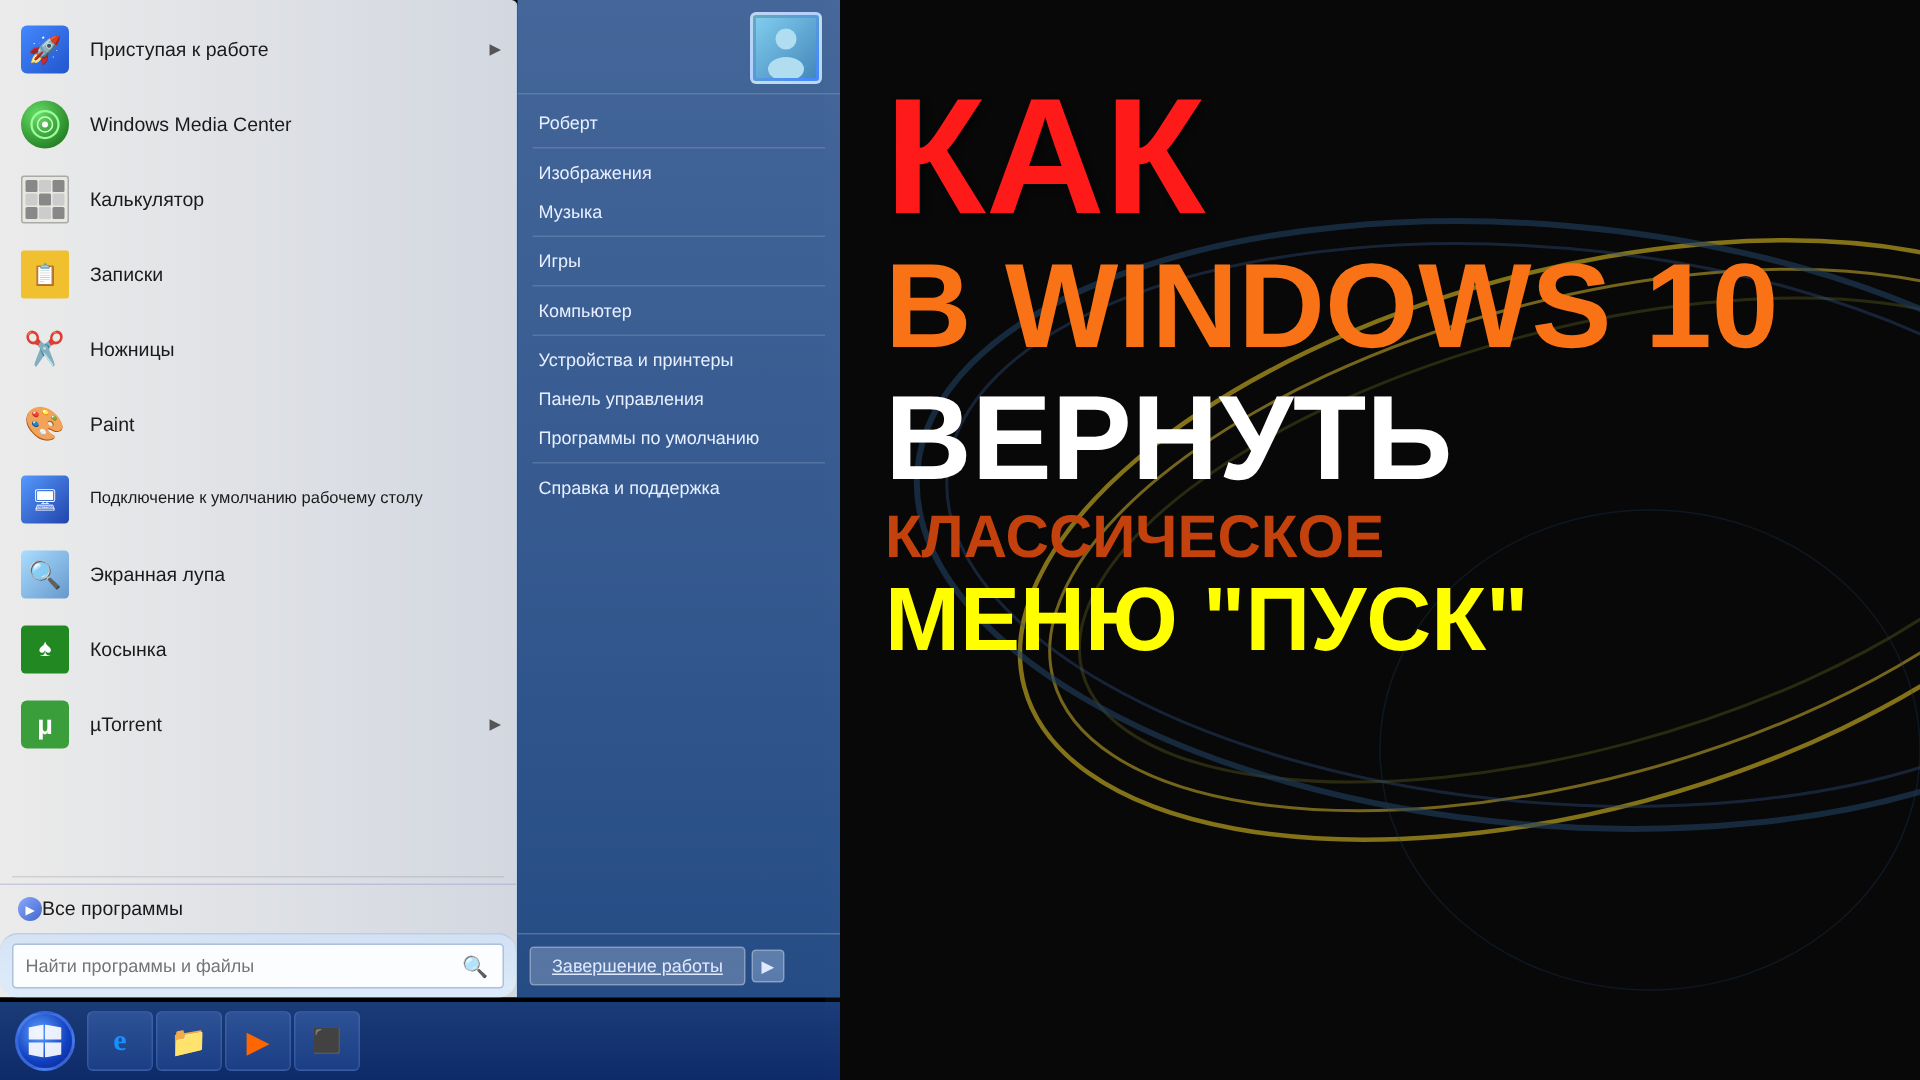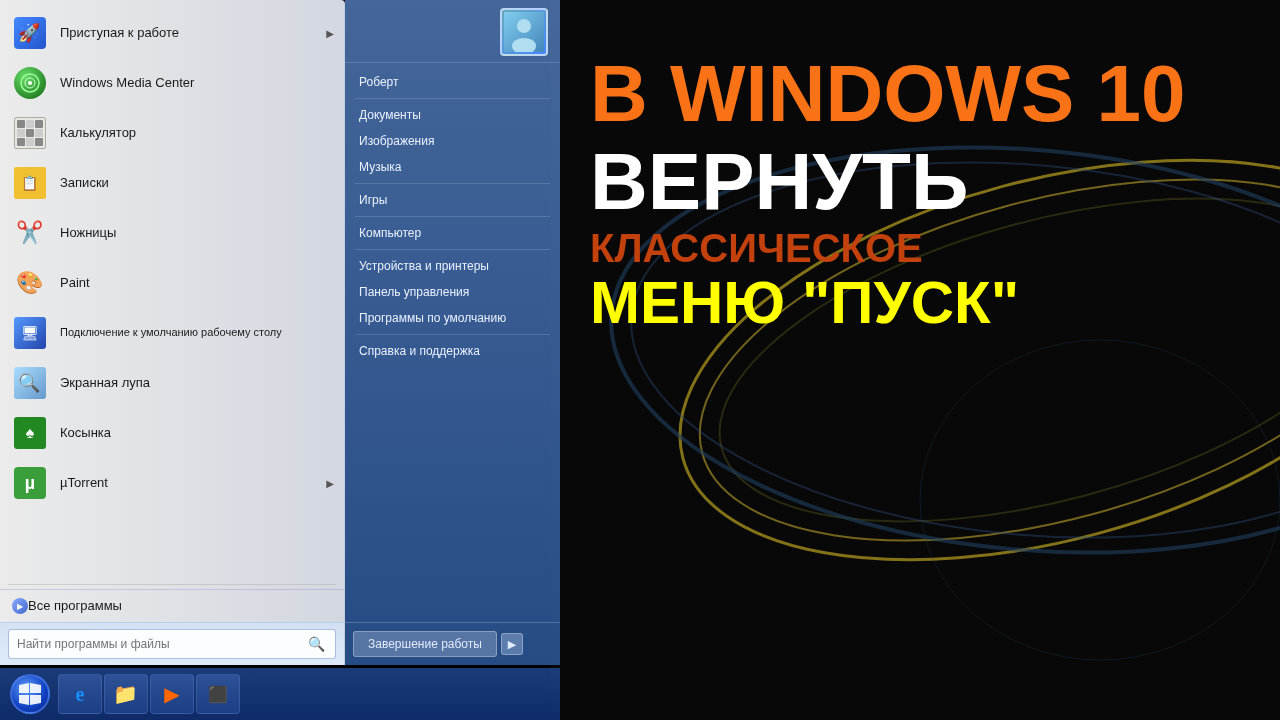--- a/index.html
+++ b/index.html
@@ -147,20 +147,21 @@
       padding: 8px 12px;
       border-top: 1px solid rgba(150,150,200,0.4);
       cursor: pointer;
     }
 
     
     .search-box-area {
       padding: 6px 8px;
       background: linear-gradient(to bottom, rgba(210,225,245,0.9), rgba(220,235,250,0.95));
       border-top: 1px solid rgba(150,180,220,0.5);
+      border-radius: 12px;
     }
 
     .search-box {
       width: 100%;
       display: flex;
       align-items: center;
       background: rgba(255,255,255,0.9);
       border: 1px solid rgba(120,150,200,0.6);
       border-radius: 3px;
       padding: 4px 8px;
@@ -249,20 +250,21 @@
       background: linear-gradient(to bottom, rgba(200,210,230,0.3), rgba(160,180,210,0.4));
       border: 1px solid rgba(255,255,255,0.3);
       border-radius: 3px;
       padding: 5px 14px;
       color: #e0eaff;
       font-size: 12px;
       cursor: pointer;
       display: flex;
       align-items: center;
       gap: 6px;
+      text-decoration: underline;
     }
 
     .shutdown-arrow {
       width: 22px;
       height: 22px;
       background: linear-gradient(to bottom, rgba(180,200,230,0.4), rgba(140,170,210,0.5));
       border: 1px solid rgba(255,255,255,0.3);
       border-radius: 3px;
       display: flex;
       align-items: center;
@@ -429,20 +431,21 @@
 
     <ellipse cx="500" cy="360" rx="380" ry="180" fill="none" stroke="#b8a020" stroke-width="3" opacity="0.7" transform="rotate(-15 500 360)"></ellipse>
     <ellipse cx="500" cy="360" rx="360" ry="160" fill="none" stroke="#e0c030" stroke-width="2" opacity="0.5" transform="rotate(-15 500 360)"></ellipse>
     <ellipse cx="500" cy="360" rx="340" ry="140" fill="none" stroke="#606020" stroke-width="2" opacity="0.4" transform="rotate(-15 500 360)"></ellipse>
     <ellipse cx="480" cy="350" rx="420" ry="200" fill="none" stroke="#204060" stroke-width="4" opacity="0.6" transform="rotate(5 480 350)"></ellipse>
     <ellipse cx="480" cy="350" rx="400" ry="185" fill="none" stroke="#305080" stroke-width="2" opacity="0.4" transform="rotate(5 480 350)"></ellipse>
 
     <ellipse cx="550" cy="500" rx="180" ry="160" fill="none" stroke="#204060" stroke-width="1" opacity="0.3"></ellipse>
   </svg>
   <div class="right-text-content">
+    <div class="line-kak">КАК</div>
     <div class="line-windows">В WINDOWS 10</div>
     <div class="line-vernut">ВЕРНУТЬ</div>
     <div class="line-klassicheskoe">КЛАССИЧЕСКОЕ</div>
     <div class="line-menu">МЕНЮ "ПУСК"</div>
   </div>
 </div>
 
 <div class="start-menu-area">
 
   <div class="start-menu">
@@ -572,23 +575,20 @@
           </svg>
         </div>
       </div>
 
       <div class="right-menu-items">
         <div class="right-menu-item">
           <span>Роберт</span>
         </div>
         <div class="right-menu-divider"></div>
         <div class="right-menu-item">
-          <span>Документы</span>
-        </div>
-        <div class="right-menu-item">
           <span>Изображения</span>
         </div>
         <div class="right-menu-item">
           <span>Музыка</span>
         </div>
         <div class="right-menu-divider"></div>
         <div class="right-menu-item">
           <span>Игры</span>
         </div>
         <div class="right-menu-divider"></div>

